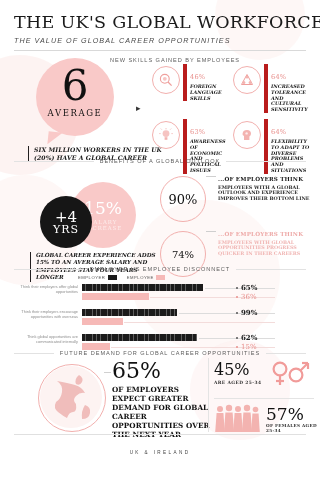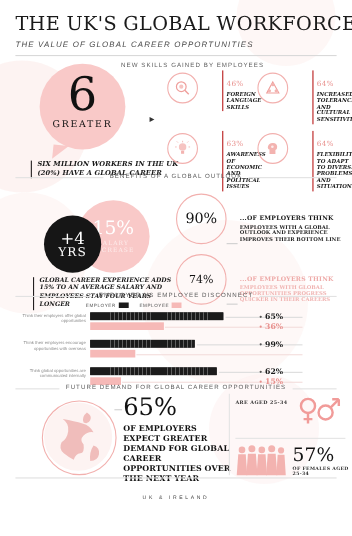--- a/index.html
+++ b/index.html
@@ -65,21 +65,21 @@
   
   .skills{position:absolute;left:152px;top:64px;width:160px;}
   .skill-row{display:flex;gap:2px;}
   .skill{display:flex;align-items:flex-start;width:80px;margin-bottom:6px;}
   .skill .ring{
     width:26px;height:26px;border-radius:50%;border:1.1px solid #f2b0ae;
     flex:0 0 26px;position:relative;margin-right:3px;margin-top:2px;
     display:flex;align-items:center;justify-content:center;
   }
   .skill .ring svg{display:block;}
-  .skill .txtbox{border-left:1px solid #b91c1c;padding-left:3px;padding-top:1px;margin-left:19px;}
+  .skill .txtbox{border-left:4px solid #b91c1c;padding-left:3px;padding-top:1px;}
   .skill .pct{
     font-family:"DejaVu Serif", serif;font-size:6.6px;color:#e8908d;
     letter-spacing:.2px;line-height:7px;
   }
   .skill .lab{
     font-family:"DejaVu Serif", serif;font-style:italic;font-weight:bold;
     font-size:4.9px;line-height:5.8px;color:#1a1a1a;margin-top:1px;
   }
 
   
@@ -98,21 +98,21 @@
   .blackcirc .b2t{font-family:"DejaVu Serif", serif;font-size:11px;letter-spacing:1px;color:#fff;line-height:10px;}
   .ben-cap{
     position:absolute;left:12px;top:76px;width:130px;
     border-left:1.4px solid #231f20;padding-left:5px;
     font-family:"DejaVu Serif", serif;font-style:italic;font-weight:bold;
     font-size:5.6px;line-height:7.4px;color:#1a1a1a;
   }
 
   
   .emp{position:absolute;left:160px;top:176px;width:156px;}
-  .emp-row{display:flex;align-items:flex-end;margin-bottom:9px;}
+  .emp-row{display:flex;align-items:flex-start;margin-bottom:9px;}
   .emp-circ{
     width:44px;height:44px;border-radius:50%;border:1.3px solid #f2b0ae;
     flex:0 0 44px;display:flex;align-items:center;justify-content:center;
     font-family:"DejaVu Serif", serif;font-size:13px;color:#111;
   }
   .emp-circ.second{font-size:10px;}
   .emp-line{width:10px;height:1px;background:#cfcfcf;flex:0 0 10px;}
   .emp-txt{padding-left:2px;}
   .emp-txt .h{
     font-family:"DejaVu Serif", serif;font-weight:bold;font-size:5.6px;
@@ -142,21 +142,21 @@
   .bars{position:absolute;left:82px;top:0;width:150px;}
   .bar{height:7px;margin-bottom:2px;position:relative;}
   .bar.er{background:#1b1b1b;
     background-image:repeating-linear-gradient(90deg,#1b1b1b 0 3px,#5f5f5f 3px 3.7px);}
   .bar.ee{background:#f6b9b7;}
   .vals{position:absolute;left:236px;top:-1px;width:80px;}
   .vals .v{display:flex;align-items:center;gap:3px;height:9px;}
   .vals .dot{width:2px;height:2px;background:#555;border-radius:50%;display:block;}
   .vals .dot.pk{background:#e8908d;}
   .vals .num{font-family:"DejaVu Serif", serif;font-weight:bold;font-size:7px;color:#1b1b1b;}
-  .vals .num.pk{color:#e8908d;font-weight:bold;}
+  .vals .num.pk{color:#e8908d;font-weight:normal;}
   .leader{position:absolute;height:1px;background:#dcdcdc;}
 
   
   .fut{position:absolute;left:0;top:350px;width:320px;height:90px;}
   .globe{position:absolute;left:38px;top:14px;width:66px;height:66px;border-radius:50%;border:1.2px solid #f2b0ae;overflow:hidden;}
   .f-left{position:absolute;left:112px;top:10px;width:100px;}
   .f-left .big{font-family:"DejaVu Serif", serif;font-size:22px;line-height:22px;color:#111;}
   .f-left .txt{
     font-family:"DejaVu Serif", serif;font-weight:bold;font-size:7.2px;
     line-height:9px;color:#111;margin-top:3px;letter-spacing:.1px;
@@ -195,21 +195,21 @@
   </div>
   <div class="rule"></div>
 
   <div class="seccap-wrap" style="left:110px;top:57px;width:200px;">
     <span class="txt">NEW SKILLS GAINED BY EMPLOYEES</span>
   </div>
 
   <div class="six-wrap">
     <div class="speech"></div>
     <div class="six-num">6</div>
-    <div class="six-lab">GREATER</div>
+    <div class="six-lab">AVERAGE</div>
     <div class="six-cap">SIX MILLION WORKERS IN THE UK (20%) HAVE A GLOBAL CAREER</div>
   </div>
   <div class="arrow">▸</div>
 
   <div class="skills">
     <div class="skill-row">
 
       <div class="skill">
         <span class="ring">
           <svg width="16" height="16" viewBox="0 0 16 16">
@@ -409,20 +409,21 @@
     <span class="f-line"></span>
     <div class="f-left">
       <div class="big">65%</div>
       <div class="txt">OF EMPLOYERS EXPECT GREATER DEMAND FOR GLOBAL CAREER OPPORTUNITIES OVER THE NEXT YEAR</div>
     </div>
 
     <span class="vdiv"></span>
 
     <div class="f-r1">
       <span style="flex:0 0 auto;">
+        <span class="n" style="display:block">45%</span>
         <span class="s" style="display:block">ARE AGED 25-34</span>
       </span>
       <span style="margin-left:8px;margin-top:-2px;">
         <svg width="42" height="26" viewBox="0 0 42 26">
           <circle cx="11" cy="9" r="6.4" fill="none" stroke="#f19b99" stroke-width="2.2"></circle>
           <line x1="11" y1="15.4" x2="11" y2="25" stroke="#f19b99" stroke-width="2.2"></line>
           <line x1="7" y1="21" x2="15" y2="21" stroke="#f19b99" stroke-width="2.2"></line>
           <circle cx="27" cy="15" r="6.4" fill="none" stroke="#f19b99" stroke-width="2.2"></circle>
           <line x1="31.5" y1="10.5" x2="39" y2="3" stroke="#f19b99" stroke-width="2.2"></line>
           <line x1="33" y1="3" x2="39" y2="3" stroke="#f19b99" stroke-width="2.2"></line>

